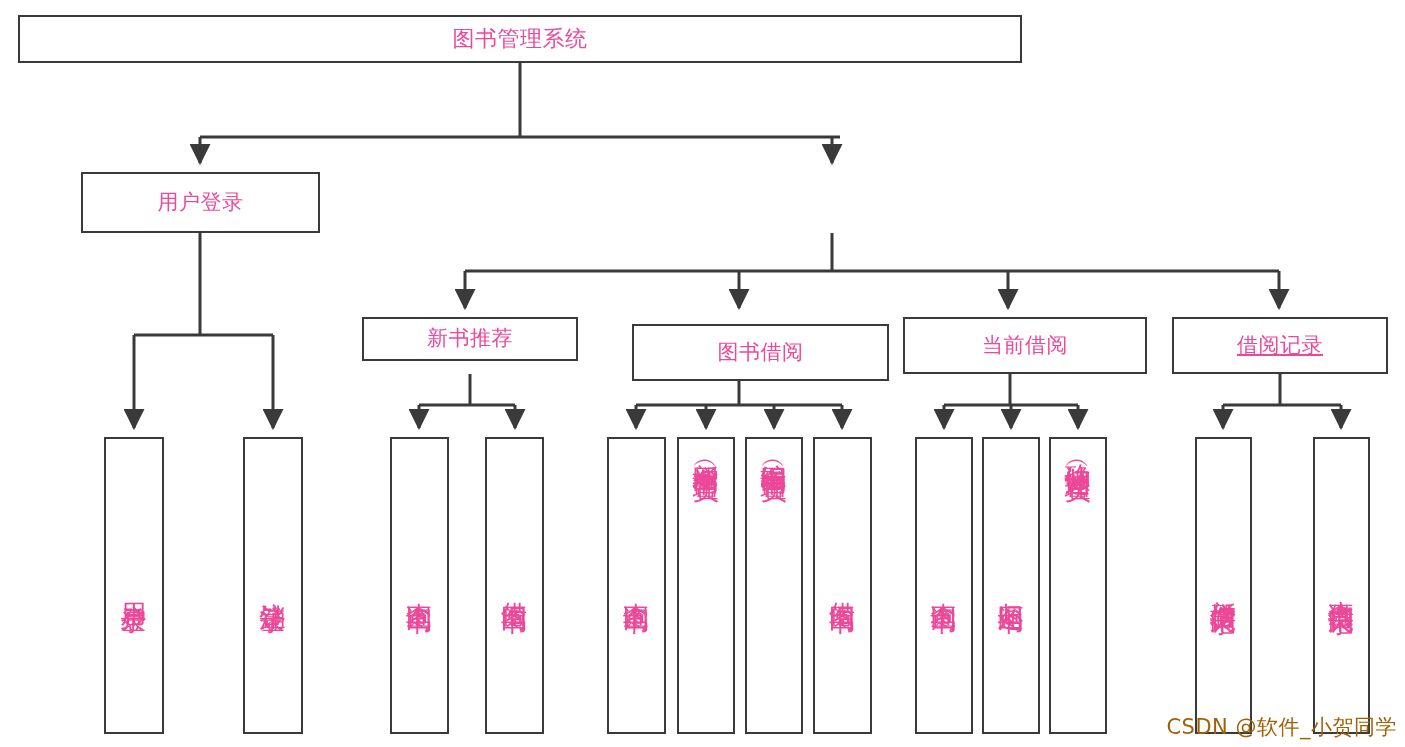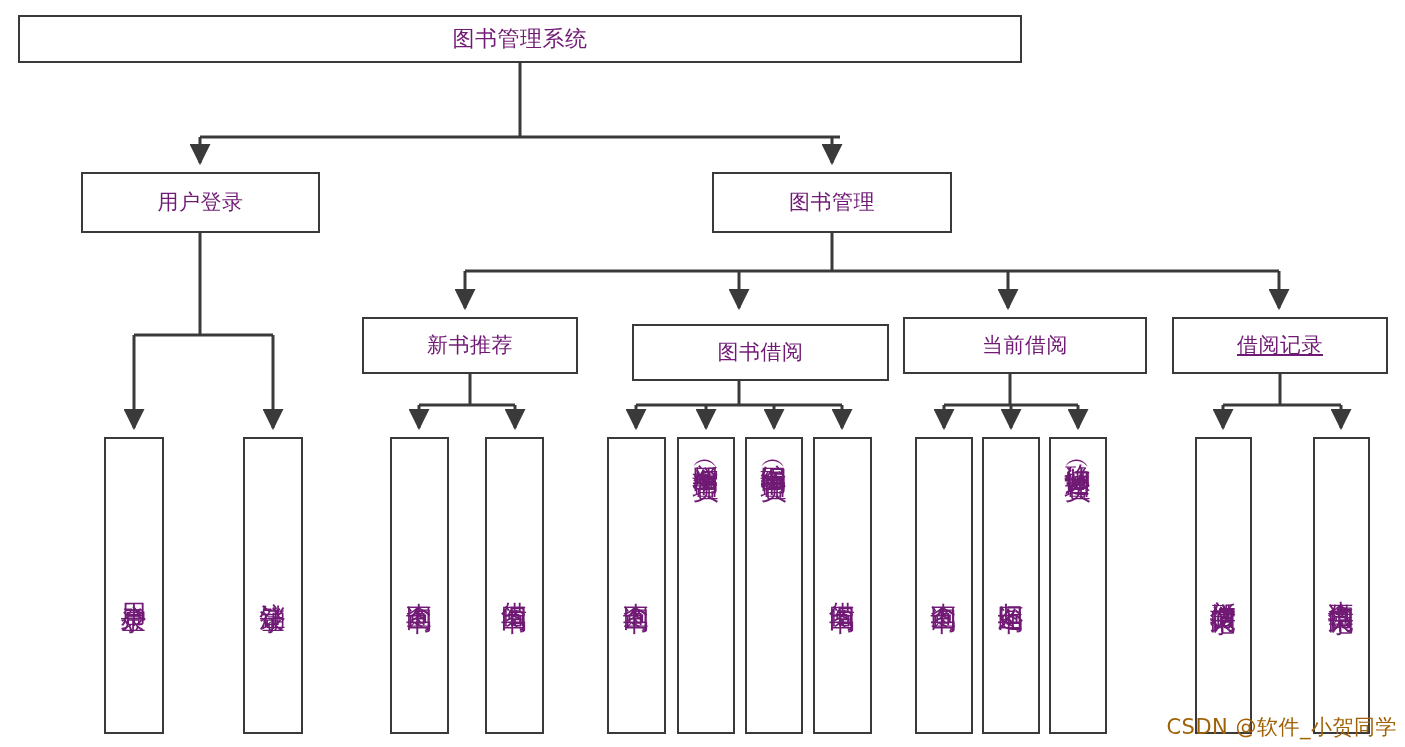--- a/index.html
+++ b/index.html
@@ -27,21 +27,21 @@
     pointer-events: none;
   }
   .node {
     position: absolute;
     box-sizing: border-box;
     background: #ffffff;
     border: 2px solid #3a3a3a;
     display: flex;
     align-items: center;
     justify-content: center;
-    color: #701a75;
+    color: #ec4899;
     z-index: 2;
   }
   .node .label {
     display: block;
     text-align: center;
     line-height: 1.12;
     letter-spacing: 0.5px;
   }
   
   .node.horiz .label {
@@ -136,25 +136,22 @@
     </g>
   </svg>
 
   <div class="node horiz root" style="left:18px; top:15px; width:1004px; height:48px;">
     <span class="label">图书管理系统</span>
   </div>
 
   <div class="node horiz" style="left:81px; top:172px; width:239px; height:61px;">
     <span class="label">用户登录</span>
   </div>
-  <div class="node horiz" style="left:712px; top:172px; width:240px; height:61px;">
-    <span class="label">图书管理</span>
-  </div>
-
-  <div class="node horiz" style="left:362px; top:317px; width:216px; height:57px;">
+
+  <div class="node horiz" style="left:362px; top:317px; width:216px; height:44px;">
     <span class="label">新书推荐</span>
   </div>
   <div class="node horiz" style="left:632px; top:324px; width:257px; height:57px;font-family:Liberation Serif, serif;">
     <span class="label">图书借阅</span>
   </div>
   <div class="node horiz" style="left:903px; top:317px; width:244px; height:57px;">
     <span class="label">当前借阅</span>
   </div>
   <div class="node horiz" style="left:1172px; top:317px; width:216px; height:57px;text-decoration:underline;">
     <span class="label">借阅记录</span>

